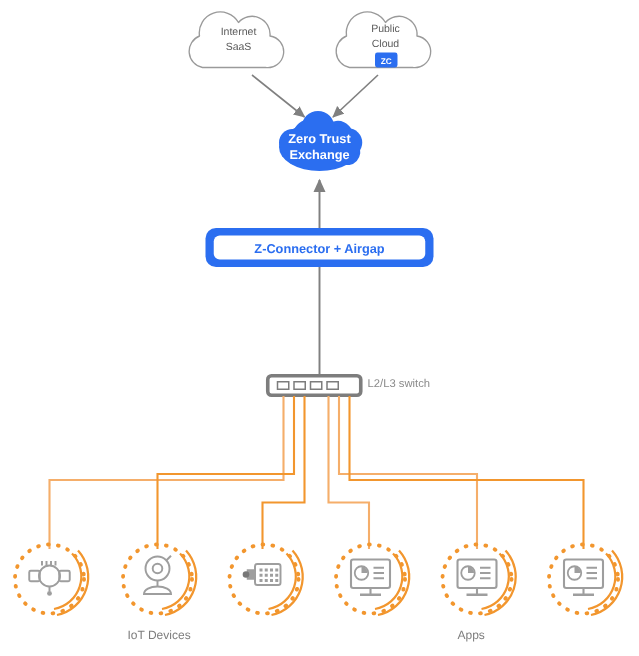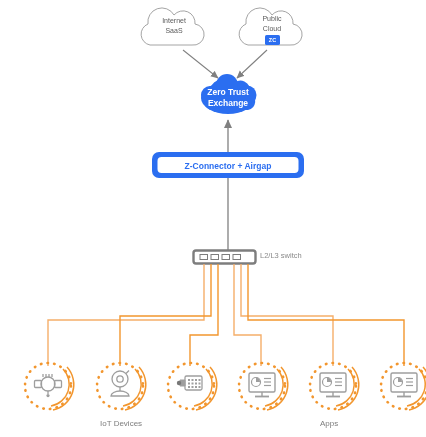--- a/index.html
+++ b/index.html
@@ -1,18 +1,18 @@
 <!DOCTYPE html>
 <html><head>
 <meta charset="utf-8">
 <style>
   html,body{margin:0;padding:0;background:#ffffff;}
   body{width:426px;height:437px;position:relative;overflow:hidden;
        font-family:"Liberation Sans","DejaVu Sans",sans-serif;}
-  #stage{position:absolute;left:15px;top:0;width:377px;height:437px;}
+  #stage{position:absolute;left:0;top:0;width:377px;height:437px;}
   svg{display:block;}
   .lbl{fill:#8a8a8a;font-size:7.5px;font-family:"Liberation Sans",sans-serif;}
   .cloudtxt{fill:#5a5a5a;font-size:7px;font-family:"Liberation Sans",sans-serif;text-anchor:middle;}
   .ztetxt{fill:#ffffff;font-size:8.5px;font-weight:bold;font-family:"Liberation Sans",sans-serif;text-anchor:middle;}
   .zctxt{fill:#2b6ef0;font-size:8.5px;font-weight:bold;font-family:"Liberation Sans",sans-serif;text-anchor:middle;}
   .zcbadge{fill:#ffffff;font-size:5.5px;font-weight:bold;font-family:"Liberation Sans",sans-serif;text-anchor:middle;}
   .grouplbl{fill:#7d7d7d;font-size:8px;font-family:"Liberation Sans",sans-serif;}
 </style>
 </head>
 <body>

